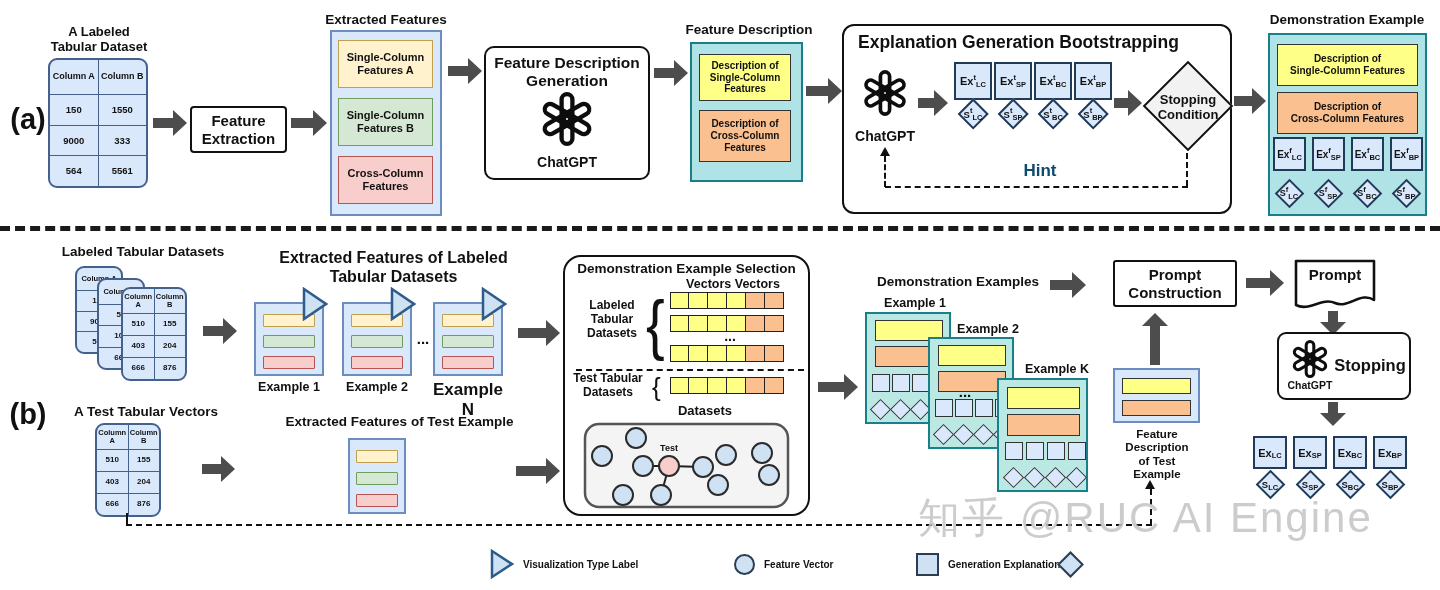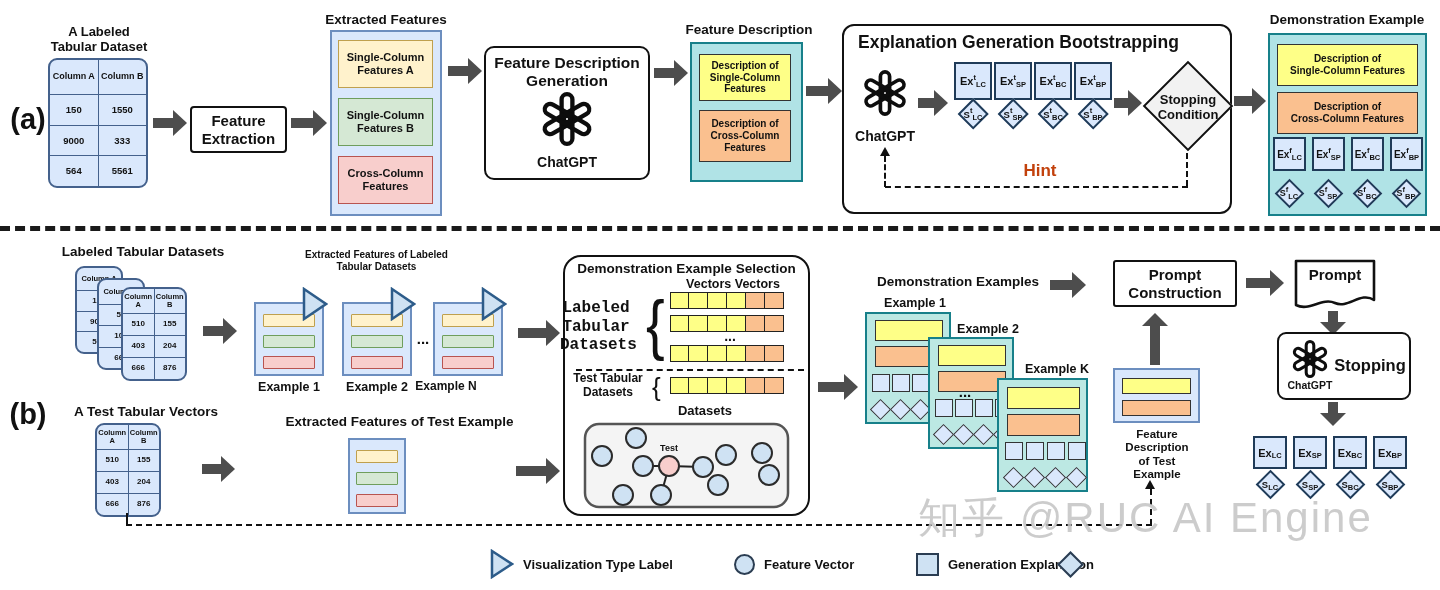--- a/index.html
+++ b/index.html
@@ -71,21 +71,21 @@
   .vc.o{background:#fac08f;}
   
   .dashv{position:absolute;width:0;border-left:2px dashed #111;}
   .dashh{position:absolute;height:0;border-top:2px dashed #111;}
   .sep{position:absolute;height:0;border-top:5px dashed #1a1a1a;}
   .ahup{position:absolute;width:0;height:0;border-left:5px solid transparent;border-right:5px solid transparent;
         border-bottom:9px solid #111;}
   .brace{position:absolute;font-weight:400;color:#111;line-height:1;}
   .sdiam{position:absolute;background:#f2f2f2;border:2px solid #111;transform:rotate(45deg);box-sizing:border-box;}
   .leg{position:absolute;display:flex;align-items:center;gap:9px;height:34px;}
-  .leg .txt{font-size:13px;white-space:nowrap;}
+  .leg .txt{font-size:10px;white-space:nowrap;}
   .lcirc{width:21px;height:21px;border-radius:50%;background:#cfe2f3;border:2px solid #2b3d52;box-sizing:border-box;}
   .lsq{width:23px;height:23px;background:#cfe2f3;border:2px solid #2b3d52;box-sizing:border-box;}
   .ldi{width:19px;height:19px;background:#cfe2f3;border:2px solid #2b3d52;transform:rotate(45deg);box-sizing:border-box;}
   .wm{position:absolute;color:#c4c4c4;font-weight:400;letter-spacing:2px;z-index:60;opacity:.85;}
   svg{display:block;}
 </style>
 </head>
 <body>
 
 <div class="t" style="left:6px;top:103px;width:44px;font-size:29px;">(a)</div>
@@ -226,21 +226,21 @@
 
 <div class="harrow" style="left:1114px;top:90px;width:28px;"></div>
 <div class="sdiam" style="left:1156px;top:74px;width:64px;height:64px;"></div>
 <div class="t" style="left:1138px;top:92px;width:100px;font-size:13px;">Stopping
 Condition</div>
 
 <div class="dashv" style="left:1186px;top:153px;height:33px;"></div>
 <div class="dashh" style="left:885px;top:186px;width:303px;"></div>
 <div class="dashv" style="left:884px;top:156px;height:31px;"></div>
 <div class="ahup" style="left:880px;top:147px;"></div>
-<div class="t" style="left:995px;top:161px;width:90px;font-size:17px;color:#c2410c;">Hint</div>
+<div class="t" style="left:995px;top:161px;width:90px;font-size:17px;color:#0c4a6e;">Hint</div>
 
 <div class="harrow" style="left:1234px;top:88px;width:32px;"></div>
 
 <div class="t" style="left:1258px;top:12px;width:178px;font-size:13.5px;">Demonstration Example</div>
 <div class="panel-t" style="left:1268px;top:33px;width:159px;height:183px;"></div>
 <div class="fb by" style="left:1277px;top:44px;width:141px;height:42px;font-size:10px;">Description of
 Single-Column Features</div>
 <div class="fb bo" style="left:1277px;top:92px;width:141px;height:42px;font-size:10px;">Description of
 Cross-Column Features</div>
 <div class="chip" style="left:1273px;top:137px;width:33px;height:34px;font-size:10px;">
@@ -343,21 +343,21 @@
       <div class="tc">204</div>
     </div>
   <div class="trow">
       <div class="tc">666</div>
       <div class="tc">876</div>
     </div>
 </div>
 
 <div class="harrow" style="left:203px;top:318px;width:34px;"></div>
 
-<div class="t" style="left:254px;top:249px;width:245px;font-size:10px;">Extracted Features of Labeled
+<div class="t" style="left:271px;top:249px;width:245px;font-size:16px;">Extracted Features of Labeled
 Tabular Datasets</div>
 
 <div class="exbox" style="left:254px;top:302px;width:70px;height:74px;">
   <div class="fbar y" style="top:10px;"></div>
   <div class="fbar g" style="top:31px;"></div>
   <div class="fbar r" style="top:52px;"></div>
   <svg style="position:absolute;left:46px;top:-17px;" width="26" height="34" viewBox="0 0 26 34">
       <polygon points="2,2 24,17 2,32" fill="#cfe2f3" stroke="#2d5c8a" stroke-width="2.5"></polygon>
     </svg>
 </div>
@@ -372,21 +372,21 @@
 <div class="exbox" style="left:433px;top:302px;width:70px;height:74px;">
   <div class="fbar y" style="top:10px;"></div>
   <div class="fbar g" style="top:31px;"></div>
   <div class="fbar r" style="top:52px;"></div>
   <svg style="position:absolute;left:46px;top:-17px;" width="26" height="34" viewBox="0 0 26 34">
       <polygon points="2,2 24,17 2,32" fill="#cfe2f3" stroke="#2d5c8a" stroke-width="2.5"></polygon>
     </svg>
 </div>
 <div class="t" style="left:254px;top:380px;width:70px;font-size:12.5px;">Example 1</div>
 <div class="t" style="left:342px;top:380px;width:70px;font-size:12.5px;">Example 2</div>
-<div class="t" style="left:411px;top:380px;width:70px;font-size:12px;">Example N</div>
+<div class="t" style="left:433px;top:380px;width:70px;font-size:17px;">Example N</div>
 <div class="t" style="left:410px;top:330px;width:26px;font-size:15px;">...</div>
 
 <div class="harrow" style="left:518px;top:320px;width:42px;"></div>
 
 <div class="t nw" style="left:46px;top:404px;width:200px;font-size:13.5px;">A Test Tabular Vectors</div>
 <div class="dtable" style="left:95px;top:423px;width:66px;height:94px;font-size:8px;">
   <div class="trow hd">
     <div class="tc" style="font-size:7.5px;">Column A</div>
     <div class="tc" style="font-size:7.5px;">Column B</div>
   </div>
@@ -411,21 +411,21 @@
   <div class="fbar y" style="top:10px;left:6px;right:6px;"></div>
   <div class="fbar g" style="top:32px;left:6px;right:6px;"></div>
   <div class="fbar r" style="top:54px;left:6px;right:6px;"></div>
 </div>
 
 <div class="harrow" style="left:516px;top:458px;width:44px;"></div>
 
 <div class="wbox" style="left:563px;top:255px;width:247px;height:261px;border-radius:18px;"></div>
 <div class="t nw" style="left:565px;top:261px;width:243px;font-size:13.5px;">Demonstration Example Selection</div>
 <div class="t nw" style="left:658px;top:277px;width:150px;font-size:12.5px;">Vectors Vectors</div>
-<div class="t" style="left:560px;top:299px;width:72px;font-size:16px;font-family:Liberation Mono, monospace;">Labeled
+<div class="t" style="left:576px;top:299px;width:72px;font-size:12px;">Labeled
 Tabular
 Datasets</div>
 <div class="brace" style="left:646px;top:291px;font-size:56px;transform:scaleY(1.2);transform-origin:top;">{</div>
 <div class="vrow" style="left:670px;top:292px;">
     <div class="vc y"></div>
     <div class="vc y"></div>
     <div class="vc y"></div>
     <div class="vc y"></div>
     <div class="vc o"></div>
     <div class="vc o"></div>

